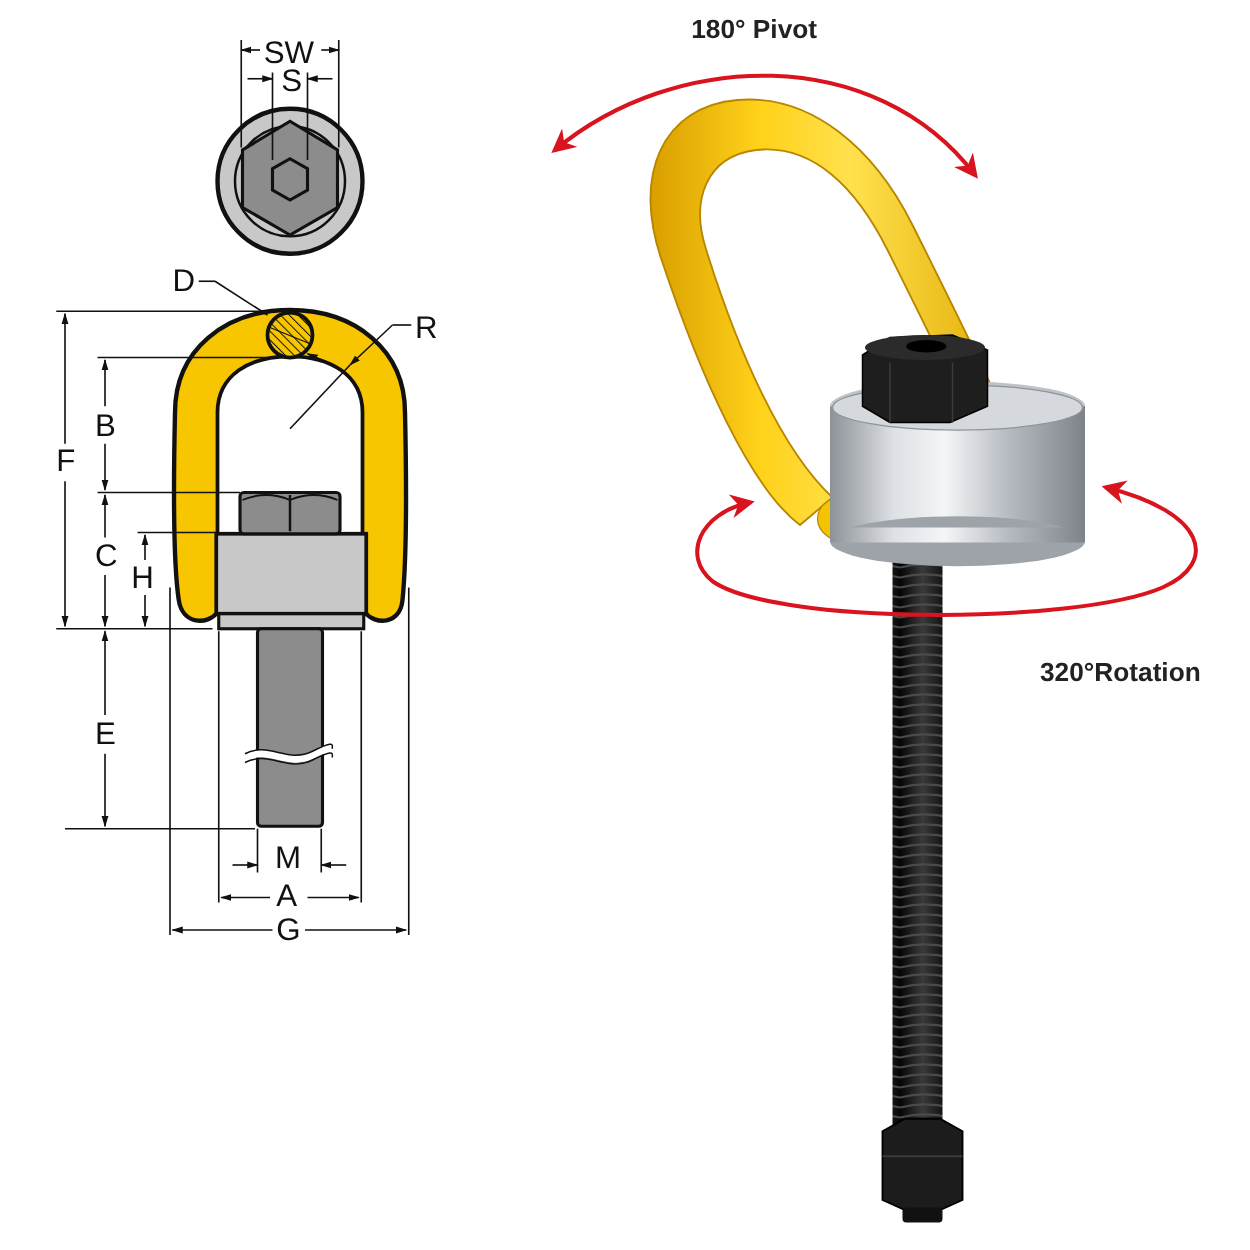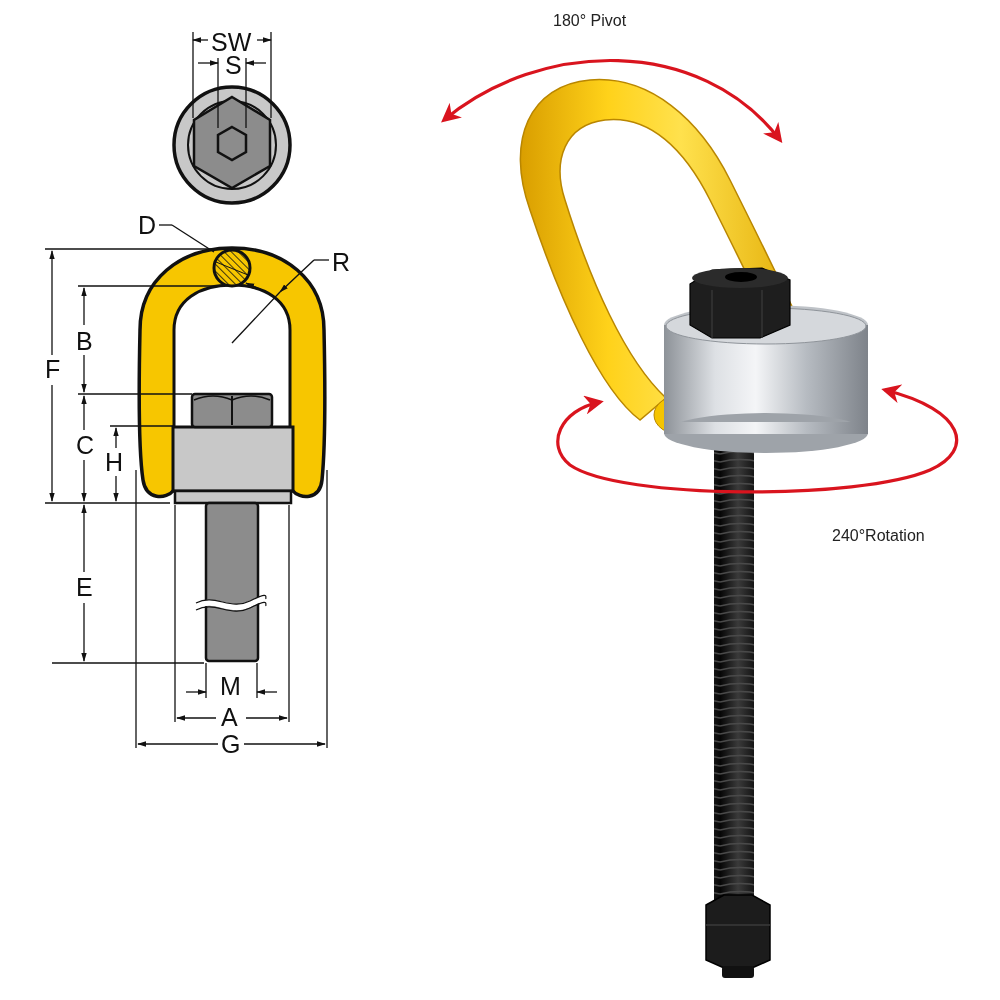--- a/index.html
+++ b/index.html
@@ -3,21 +3,21 @@
   <meta charset="utf-8">
   <style>
     html, body { margin: 0; padding: 0; background: #ffffff; }
     body { width: 1000px; height: 1000px; position: relative; overflow: hidden;
            font-family: "Liberation Sans", sans-serif; }
     .canvas { position: absolute; left: 0; top: 0; width: 1000px; height: 1000px; }
     .lbl { position: absolute; color: #111; font-family: "Liberation Sans", sans-serif;
            line-height: 1; white-space: nowrap; }
     .dim { font-size: 25px; font-weight: 400; background: #fff; padding: 0 1px; }
     .dim.nobg { background: transparent; }
-    .caption { font-size: 16px; color: #222; font-weight: 400; }
+    .caption { font-size: 21px; color: #222; font-weight: 700; }
   </style>
 </head>
 <body>
 
 <div class="canvas">
 
   <svg class="canvas" width="1000" height="1000" viewBox="0 0 1000 1000" xmlns="http://www.w3.org/2000/svg">
     <defs>
       <pattern id="hatch" patternUnits="userSpaceOnUse" width="5" height="5" patternTransform="rotate(-45)">
         <rect width="5" height="5" fill="#F7C600"></rect>
@@ -193,15 +193,15 @@
     <ellipse cx="741" cy="277" rx="16" ry="5" fill="#000"></ellipse>
     <line x1="712" y1="290" x2="712" y2="338" stroke="#3b3b3b" stroke-width="1.2"></line>
     <line x1="762" y1="290" x2="762" y2="338" stroke="#3b3b3b" stroke-width="1.2"></line>
 
     <path d="M 444 120 C 540 40, 700 35, 780 140" fill="none" stroke="#D9141E" stroke-width="3.2" marker-start="url(#rarr)" marker-end="url(#rarr)"></path>
 
     <path d="M 600 402 C 560 410, 545 445, 570 465 C 620 500, 860 500, 930 470 C 975 450, 965 410, 885 390" fill="none" stroke="#D9141E" stroke-width="3.2" marker-start="url(#rarr)" marker-end="url(#rarr)"></path>
   </svg>
 
   <span class="lbl caption" style="left:553px; top:13px;">180° Pivot</span>
-  <span class="lbl caption" style="left:832px; top:528px;">240°Rotation</span>
+  <span class="lbl caption" style="left:832px; top:528px;">320°Rotation</span>
 
 </div>
 
 </body></html>

